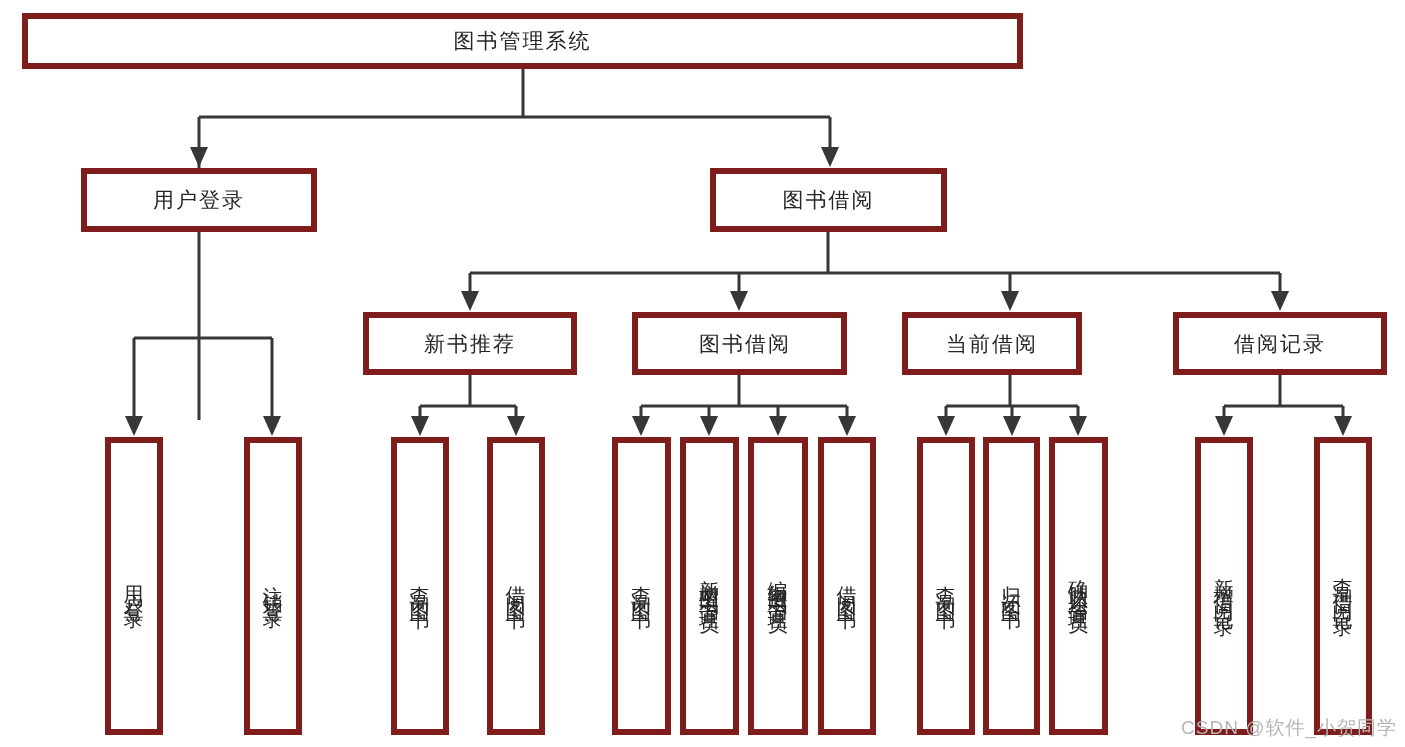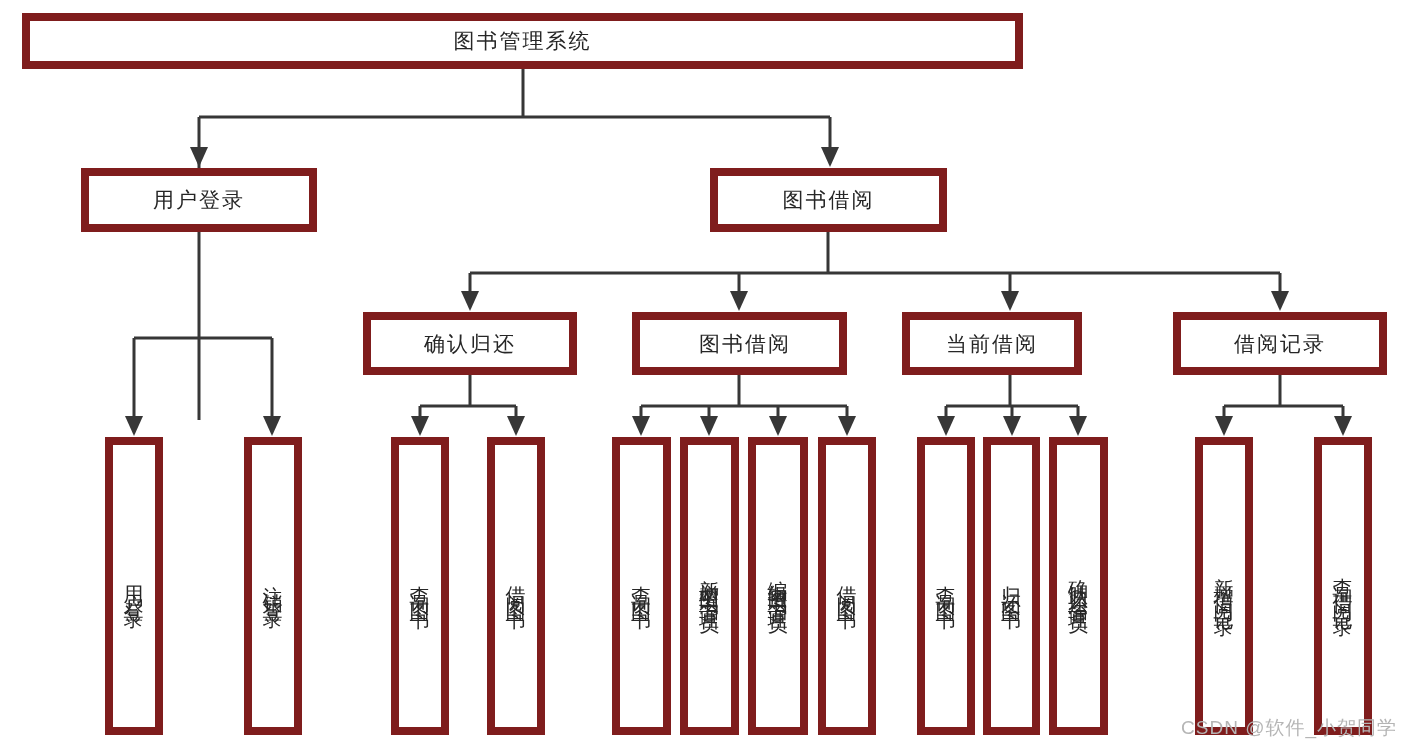--- a/index.html
+++ b/index.html
@@ -18,21 +18,21 @@
   #wires {
     position: absolute;
     left: 0;
     top: 0;
     z-index: 0;
   }
   .node {
     position: absolute;
     box-sizing: border-box;
     background: #ffffff;
-    border: 8px solid #7f1d1d;
+    border: 6px solid #7f1d1d;
     display: flex;
     align-items: center;
     justify-content: center;
     z-index: 1;
   }
   .hbox .label {
     font-size: 21px;
     color: #262626;
     letter-spacing: 2px;
     white-space: nowrap;
@@ -106,21 +106,21 @@
   </div>
 
   <div class="node hbox" style="left:81px; top:168px; width:236px; height:64px;">
     <span class="label">用户登录</span>
   </div>
   <div class="node hbox" style="left:710px; top:168px; width:237px; height:64px;">
     <span class="label">图书借阅</span>
   </div>
 
   <div class="node hbox" style="left:363px; top:312px; width:214px; height:63px;">
-    <span class="label">确认归还</span>
+    <span class="label">新书推荐</span>
   </div>
   <div class="node hbox" style="left:632px; top:312px; width:215px; height:63px;padding-left:11px;">
     <span class="label">图书借阅</span>
   </div>
   <div class="node hbox" style="left:902px; top:312px; width:180px; height:63px;">
     <span class="label">当前借阅</span>
   </div>
   <div class="node hbox" style="left:1173px; top:312px; width:214px; height:63px;">
     <span class="label">借阅记录</span>
   </div>

